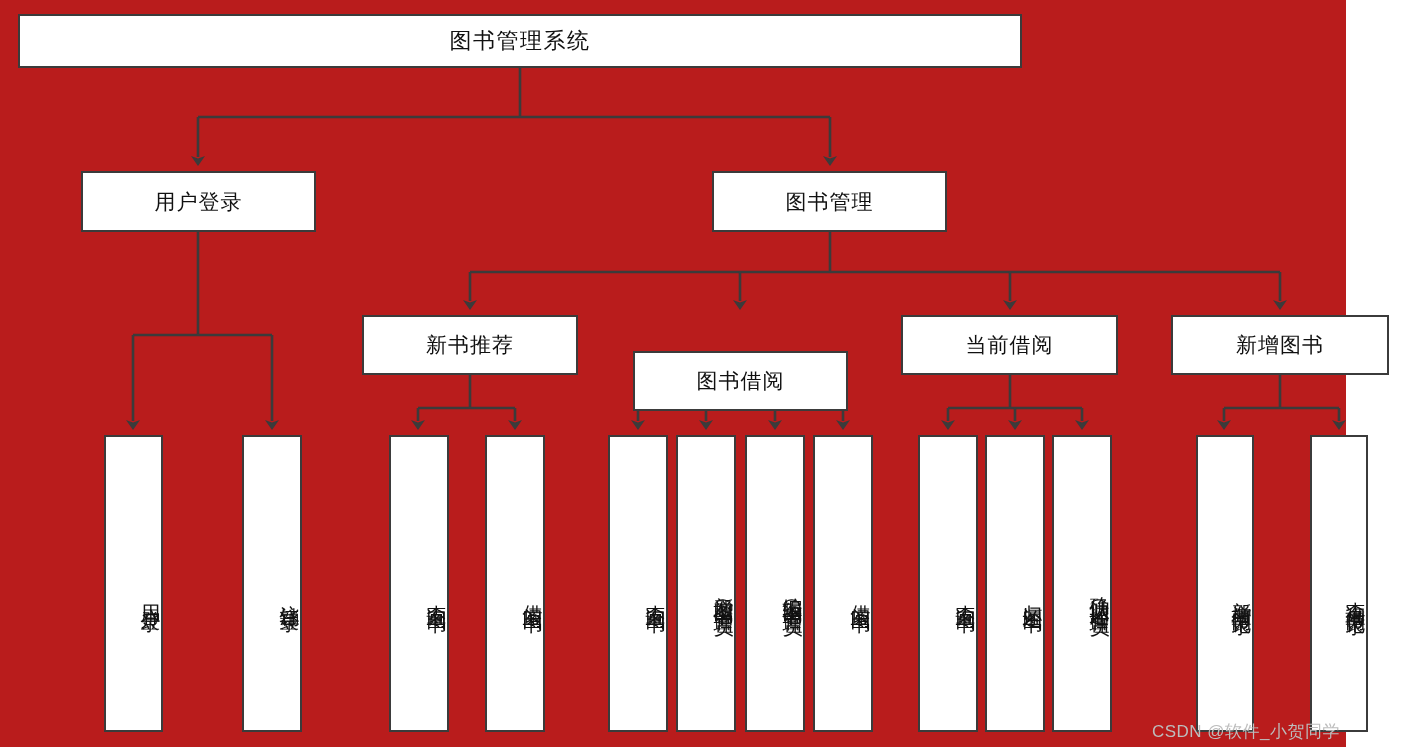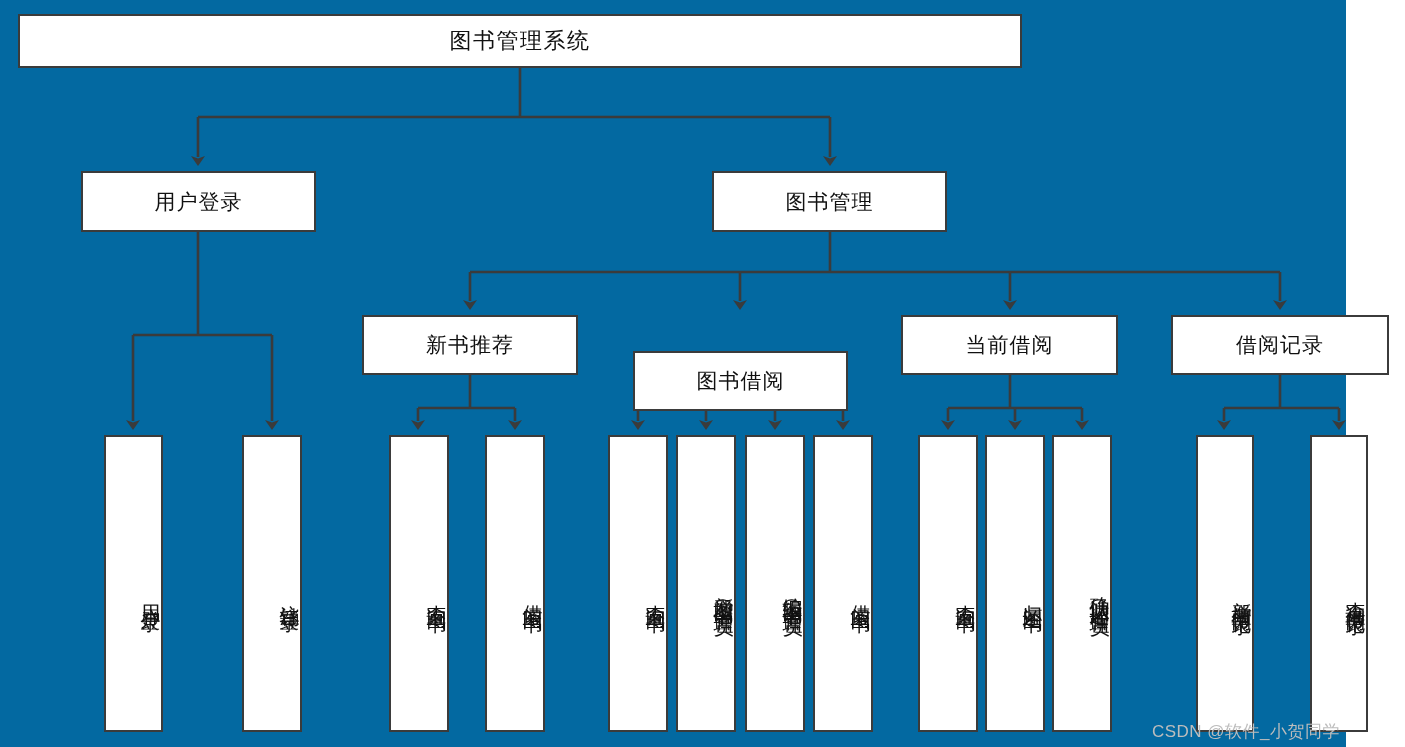--- a/index.html
+++ b/index.html
@@ -1,18 +1,18 @@
 <!DOCTYPE html>
 <html><head>
 <meta charset="utf-8">
 <style>
   html,body{margin:0;padding:0;background:#ffffff;}
   body{width:1405px;height:747px;overflow:hidden;
        font-family:"Liberation Sans","DejaVu Sans",sans-serif;}
-  #stage{position:relative;width:1346px;height:747px;background:#0369a1;}
+  #stage{position:relative;width:1346px;height:747px;background:#b91c1c;}
   svg#wires{position:absolute;left:0;top:0;width:1405px;height:747px;}
   .node{position:absolute;box-sizing:border-box;background:#ffffff;
         border:2.5px solid #3b3b3b;display:flex;align-items:center;
         justify-content:center;color:#111;}
   .node.h{font-size:21px;letter-spacing:1px;}
   .node.root{font-size:22px;letter-spacing:1.5px;}
   .node.leaf{font-size:20px;writing-mode:vertical-rl;text-orientation:upright;
              letter-spacing:3px;padding-top:22px;align-items:flex-start;
              justify-content:center;line-height:1.05;}
   .node.leaf span{writing-mode:vertical-rl;text-orientation:upright;}
@@ -89,21 +89,21 @@
   <div class="node h" style="left:712px;top:171px;width:235px;height:61px;">
     <span>图书管理</span>
   </div>
   <div class="node h" style="left:633px;top:315px;width:215px;height:60px;margin-top:36px;">
     <span>图书借阅</span>
   </div>
   <div class="node h" style="left:901px;top:315px;width:217px;height:60px;justify-content:center;">
     <span>当前借阅</span>
   </div>
   <div class="node h" style="left:1171px;top:315px;width:218px;height:60px;">
-    <span>借阅记录</span>
+    <span>新增图书</span>
   </div>
 
   <div class="node leaf" style="left:104px;top:435px;width:59px;height:297px;">
     <span>用户登录</span>
   </div>
   <div class="node leaf" style="left:242px;top:435px;width:60px;height:297px;">
     <span>注销登录</span>
   </div>
 
   <div class="node leaf" style="left:389px;top:435px;width:60px;height:297px;">

